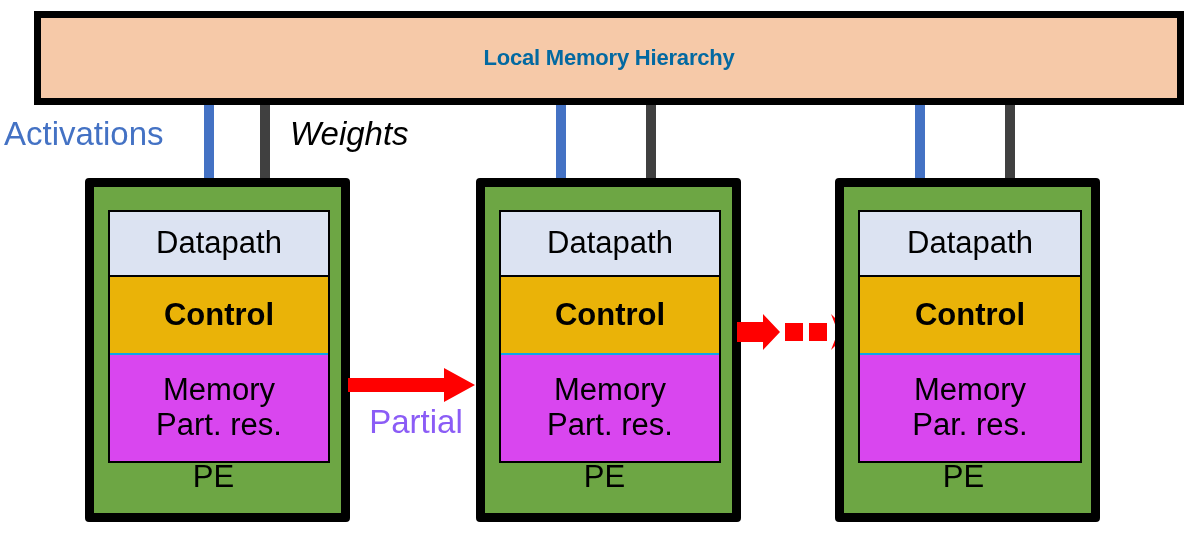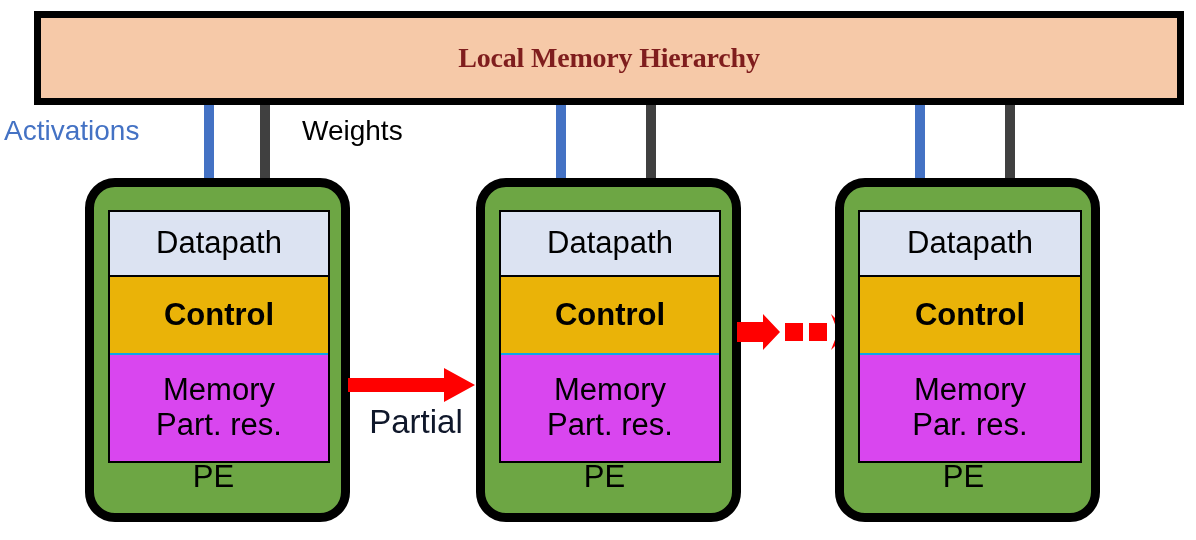--- a/index.html
+++ b/index.html
@@ -27,55 +27,55 @@
     width: 1150px;
     height: 94px;
     background: #F6C9A8;
     border: 7px solid #000000;
     box-sizing: border-box;
     display: flex;
     align-items: center;
     justify-content: center;
   }
   .mem-bar-title {
-    font-family: Liberation Serif, serif;
+    font-family: Liberation Sans, sans-serif;
     font-weight: bold;
-    font-size: 28px;
-    color: #7f1d1d;
+    font-size: 22px;
+    color: #0369a1;
     letter-spacing: -0.2px;
     white-space: nowrap;
   }
 
   
   .feed-arrow {
     position: absolute;
     width: 40px;
   }
   .feed-arrow svg { display: block; }
 
   
   .legend-label {
     position: absolute;
     font-family: "Liberation Sans", sans-serif;
-    font-size: 28px;
+    font-size: 33px;
     white-space: nowrap;
     line-height: 1;
   }
   .legend-activations { left: 4px;  top: 117px; color: #4472C4; }
-  .legend-weights     { left: 302px; top: 117px; color: #000000; }
+  .legend-weights     { left: 290px; top: 117px; color: #000000; font-style: italic; }
 
   
   .pe {
     position: absolute;
     top: 178px;
     width: 265px;
     height: 344px;
     background: #6DA644;
     border: 9px solid #000000;
-    border-radius: 30px;
+    border-radius: 4px;
     box-sizing: border-box;
   }
   .pe-1 { left: 85px;  }
   .pe-2 { left: 476px; }
   .pe-3 { left: 835px; }
 
   .pe-stack {
     position: absolute;
     left: 14px;
     top: 23px;
@@ -123,21 +123,21 @@
   }
   .partial-text {
     position: absolute;
     left: 356px;
     top: 404px;
     width: 120px;
     text-align: center;
     font-family: "Liberation Sans", sans-serif;
     font-size: 33px;
     line-height: 1.12;
-    color: #0f172a;
+    color: #8b5cf6;
   }
 
   
   .dashed-arrow {
     position: absolute;
     left: 735px;
     top: 310px;
     width: 100px;
     height: 44px;
   }

